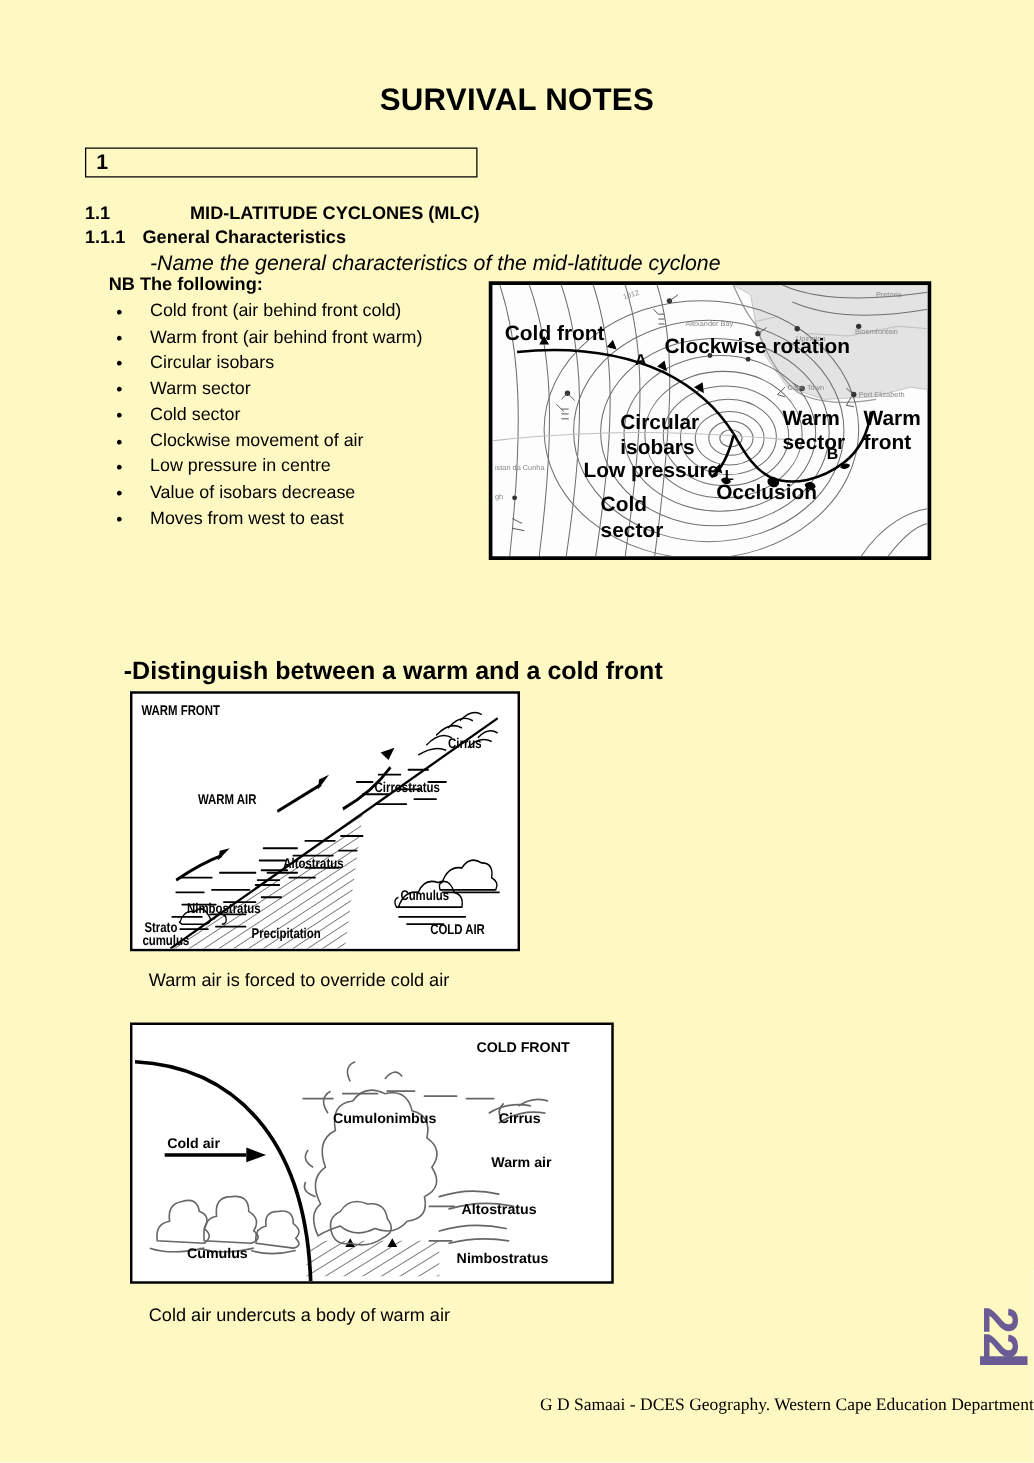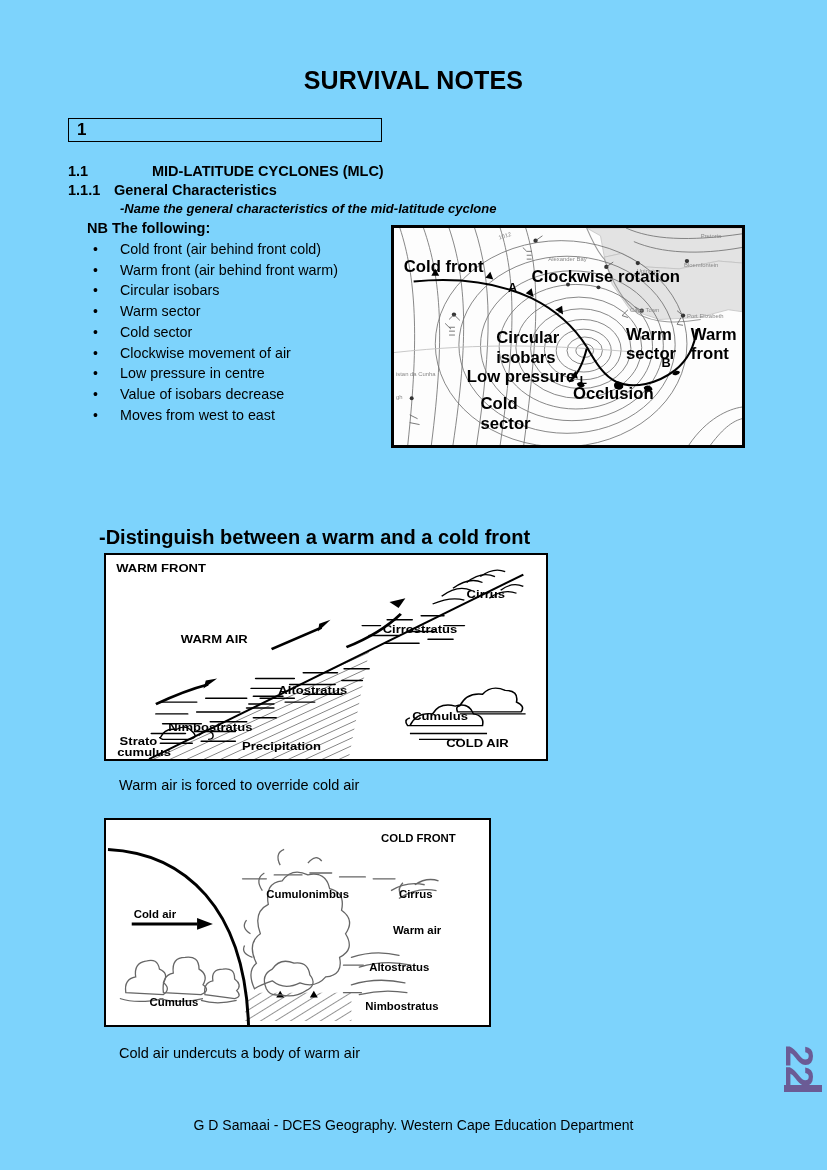--- a/index.html
+++ b/index.html
@@ -9,21 +9,21 @@
   }
   body {
     font-family: "Liberation Sans", sans-serif;
     color: #000000;
   }
   .page {
     position: relative;
     width: 827px;
     height: 1170px;
     margin: 0 auto;
-    background: #7dd3fc;
+    background: #fef9c3;
     overflow: hidden;
   }
 
   
   .doc-title {
     position: absolute;
     left: 0;
     top: 66px;
     width: 827px;
     text-align: center;
@@ -55,22 +55,22 @@
     left: 68px;
     font-size: 14.5px;
     font-weight: bold;
     display: flex;
   }
   .h2-row .idx { width: 46px; flex: 0 0 46px; }
   .sub-italic {
     position: absolute;
     left: 120px;
     top: 201px;
-    font-size: 13px;
-    font-weight: bold;
+    font-size: 17px;
+    font-weight: normal;
     font-style: italic;
   }
 
   .nb-following {
     position: absolute;
     left: 87px;
     top: 220px;
     font-size: 14.5px;
     font-weight: bold;
   }
@@ -125,21 +125,21 @@
     position: absolute;
     border: 2px solid #000;
     box-sizing: border-box;
     background: #ffffff;
     overflow: hidden;
   }
   #fig-weather-map {
     left: 391px; top: 225px; width: 354px; height: 223px;
     border-width: 3px;
   }
-  #fig-warm-front { left: 104px; top: 553px; width: 444px; height: 208px; }
+  #fig-warm-front { left: 104px; top: 553px; width: 312px; height: 208px; }
   #fig-cold-front { left: 104px; top: 818px; width: 387px; height: 209px; }
 
   .fig svg { display: block; width: 100%; height: 100%; }
 
   
   .caption {
     position: absolute;
     font-size: 14.5px;
   }
   #cap-warm { left: 119px; top: 777px; text-align: center; }
@@ -173,22 +173,23 @@
     height: 7px;
     background: #6b5b95;
   }
 
   
   .footer {
     position: absolute;
     left: 0;
     top: 1117px;
     width: 827px;
-    text-align: center;
+    text-align: right;
     font-size: 14px;
+    font-family: Liberation Serif, serif;
   }
 
   
   .mlbl { font-family: "Liberation Sans", sans-serif; font-weight: bold; }
   .mtiny { font-family: "Liberation Sans", sans-serif; fill: #888; font-size: 6px; }
   .dlbl { font-family: "Liberation Sans", sans-serif; font-weight: bold; font-size: 11.5px; }
 </style>
 </head>
 <body>
 

